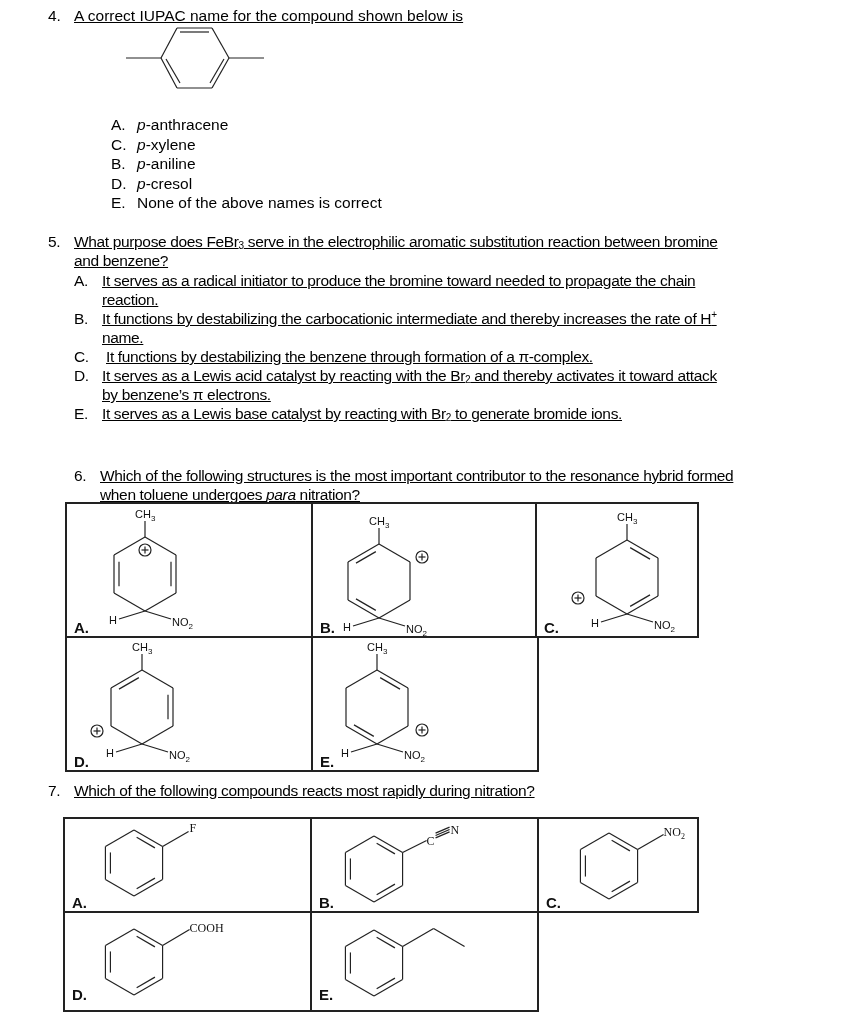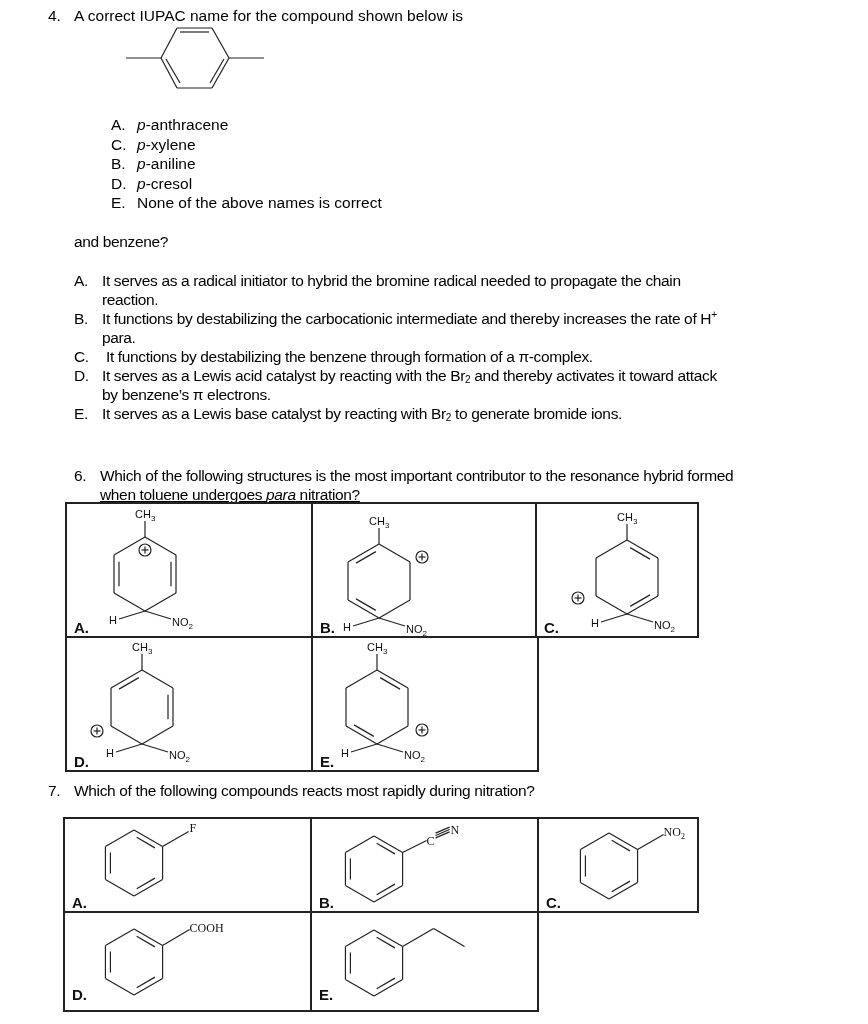--- a/index.html
+++ b/index.html
@@ -1,21 +1,21 @@
 <!DOCTYPE html>
 <html><head>
 <meta charset="utf-8">
 <style>
   html, body { margin: 0; padding: 0; background: #ffffff; }
   body {
     width: 868px; height: 1024px; position: relative; overflow: hidden;
     font-family: "Liberation Sans", sans-serif; color: #000; font-size: 15.5px;
   }
   .abs { position: absolute; white-space: nowrap; }
-  .q { font-size: 15.5px; line-height: 18px; }
+  .q { font-size: 15.5px; line-height: 18px; text-decoration: underline; }
   .num { display: inline-block; width: 26px; }
   .narrow { font-family: "Liberation Sans", sans-serif; letter-spacing: -0.35px; }
   .opt { line-height: 19.5px; }
   .opt .lt { display: inline-block; width: 26px; }
   sub { font-size: 10px; vertical-align: -2px; line-height: 0; }
   sup { font-size: 10px; vertical-align: 6px; line-height: 0; }
   .ul { text-decoration: underline; }
   svg { position: absolute; overflow: visible; }
   .bond { stroke: #222; stroke-width: 1.2; fill: none; }
   .lbl { font-family: "Liberation Sans", sans-serif; font-size: 11px; fill: #111; }
@@ -48,28 +48,29 @@
 
 <div class="abs" style="left:72px; top:115px;margin-left:39px;">
   <div class="opt"><span class="lt">A.</span><i>p</i><span>-anthracene</span></div>
   <div class="opt"><span class="lt">C.</span><i>p</i><span>-xylene</span></div>
   <div class="opt"><span class="lt">B.</span><i>p</i><span>-aniline</span></div>
   <div class="opt"><span class="lt">D.</span><i>p</i><span>-cresol</span></div>
   <div class="opt"><span class="lt">E.</span><span>None of the above names is correct</span></div>
 </div>
 
 <div class="abs q narrow" style="left:48px; top:232px; line-height:19px;">
+  <div><span class="num">5.</span><span>What purpose does FeBr</span><sub>3</sub><span> serve in the electrophilic aromatic substitution reaction between bromine</span></div>
   <div style="padding-left:26px;">and benzene?</div>
 </div>
 
 <div class="abs q narrow" style="left:74px; top:271px; line-height:19px;">
-  <div><span class="lt" style="display:inline-block;width:28px;">A.</span><span>It serves as a radical initiator to hybrid the bromine radical needed to propagate the chain</span></div>
+  <div><span class="lt" style="display:inline-block;width:28px;">A.</span><span>It serves as a radical initiator to produce the bromine toward needed to propagate the chain</span></div>
   <div style="padding-left:28px;">reaction.</div>
   <div><span class="lt" style="display:inline-block;width:28px;">B.</span><span>It functions by destabilizing the carbocationic intermediate and thereby increases the rate of H</span><sup>+</sup></div>
-  <div style="padding-left:28px;">para.</div>
+  <div style="padding-left:28px;">name.</div>
   <div><span class="lt" style="display:inline-block;width:32px;">C.</span><span>It functions by destabilizing the benzene through formation of a π-complex.</span></div>
   <div><span class="lt" style="display:inline-block;width:28px;">D.</span><span>It serves as a Lewis acid catalyst by reacting with the Br</span><sub>2</sub><span> and thereby activates it toward attack</span></div>
   <div style="padding-left:28px;">by benzene’s π electrons.</div>
   <div><span class="lt" style="display:inline-block;width:28px;">E.</span><span>It serves as a Lewis base catalyst by reacting with Br</span><sub>2</sub><span> to generate bromide ions.</span></div>
 </div>
 
 <div class="abs q narrow" style="left:48px; top:466px; line-height:19px;margin-left:26px;">
   <div><span class="num">6.</span><span>Which of the following structures is the most important contributor to the resonance hybrid formed</span></div>
   <div style="padding-left:26px;" class="ul"><span>when toluene undergoes </span><i>para</i><span> nitration?</span></div>
 </div>

